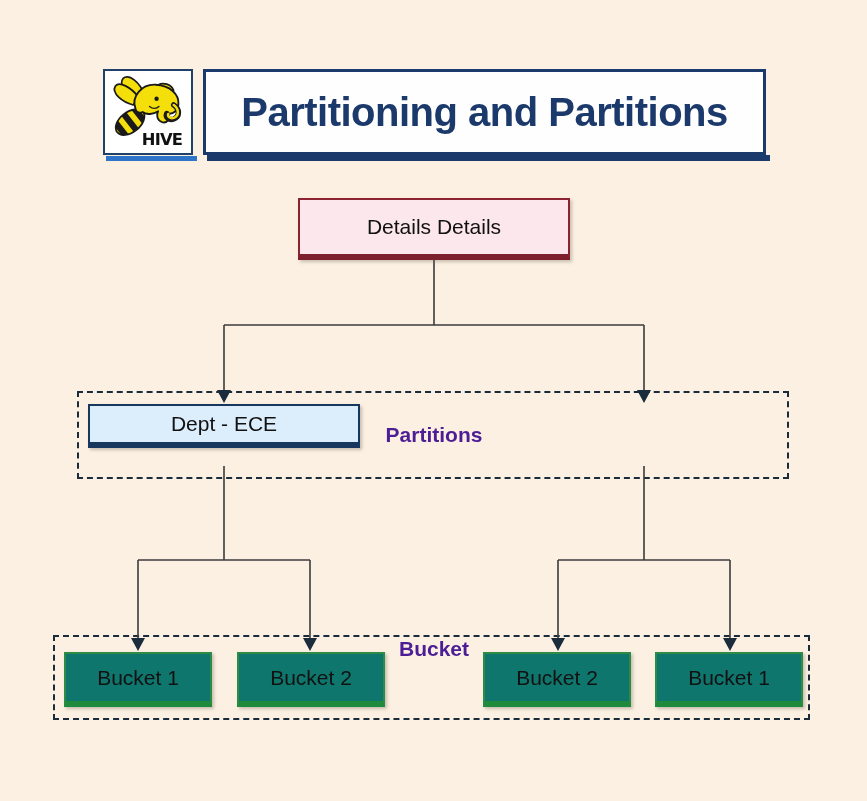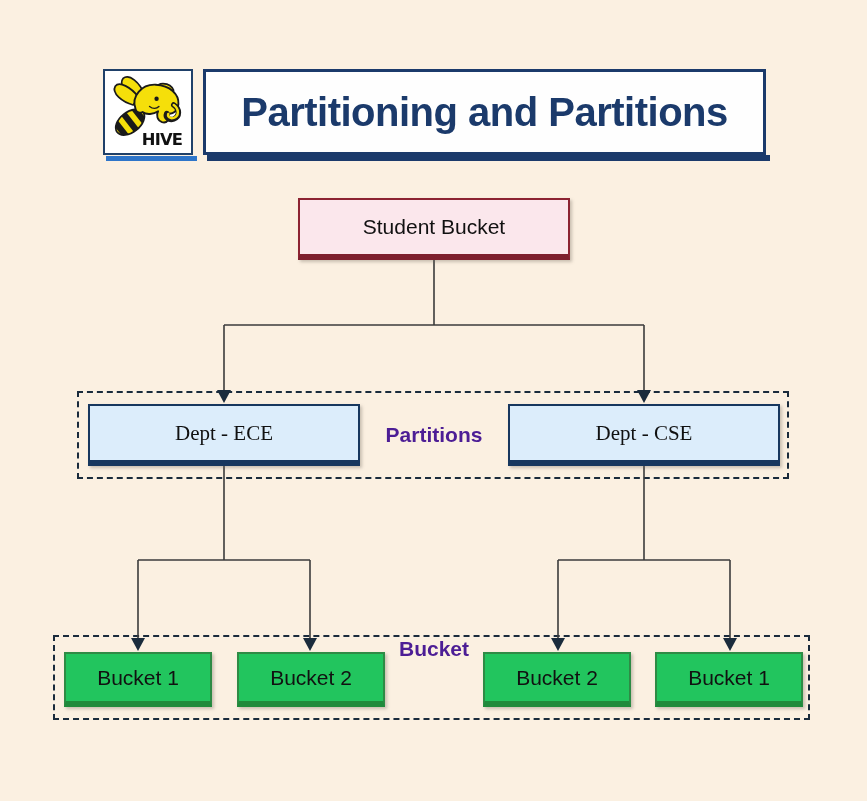--- a/index.html
+++ b/index.html
@@ -58,31 +58,30 @@
     box-shadow:2px 2px 3px rgba(110,100,90,0.35);
     z-index:3;
   }
   .node-root {
     left:298px; top:198px; width:272px; height:62px;
     background:#FBE7EC;
     border:2px solid #8C2332;
     border-bottom:6px solid #7E1F2D;
   }
   .node-part {
-    width:272px; height:62px; top:404px;
+    width:272px; height:44px; top:404px;
     background:#DCEDFB;
     border:2px solid #17375E;
     border-bottom:6px solid #17375E;
-    font-family:Liberation Serif, serif;
   }
   .node-part.ece { left:88px; }
   .node-part.cse { left:508px; }
   .node-bucket {
     width:148px; height:55px; top:652px;
-    background:#22c55e;
+    background:#0f766e;
     border:2px solid #2E8B45;
     border-bottom:6px solid #1F8A3B;
   }
   .node-bucket.b1l { left:64px; }
   .node-bucket.b2l { left:237px; }
   .node-bucket.b2r { left:483px; }
   .node-bucket.b1r { left:655px; }
 
   .group-rect {
     position:absolute;
@@ -173,30 +172,27 @@
       <polygon points="224,403 217,390 231,390"></polygon>
       <polygon points="644,403 637,390 651,390"></polygon>
       <polygon points="138,651 131,638 145,638"></polygon>
       <polygon points="310,651 303,638 317,638"></polygon>
       <polygon points="558,651 551,638 565,638"></polygon>
       <polygon points="730,651 723,638 737,638"></polygon>
     </g>
   </svg>
 
   <div class="node node-root">
-    <span>Student Bucket</span>
+    <span>Details Details</span>
   </div>
 
   <div class="node node-part ece">
     <span>Dept - ECE</span>
   </div>
   <div class="group-label label-partitions">Partitions</div>
-  <div class="node node-part cse">
-    <span>Dept - CSE</span>
-  </div>
 
   <div class="node node-bucket b1l">
     <span>Bucket 1</span>
   </div>
   <div class="node node-bucket b2l">
     <span>Bucket 2</span>
   </div>
   <div class="group-label label-bucket">Bucket</div>
   <div class="node node-bucket b2r">
     <span>Bucket 2</span>

